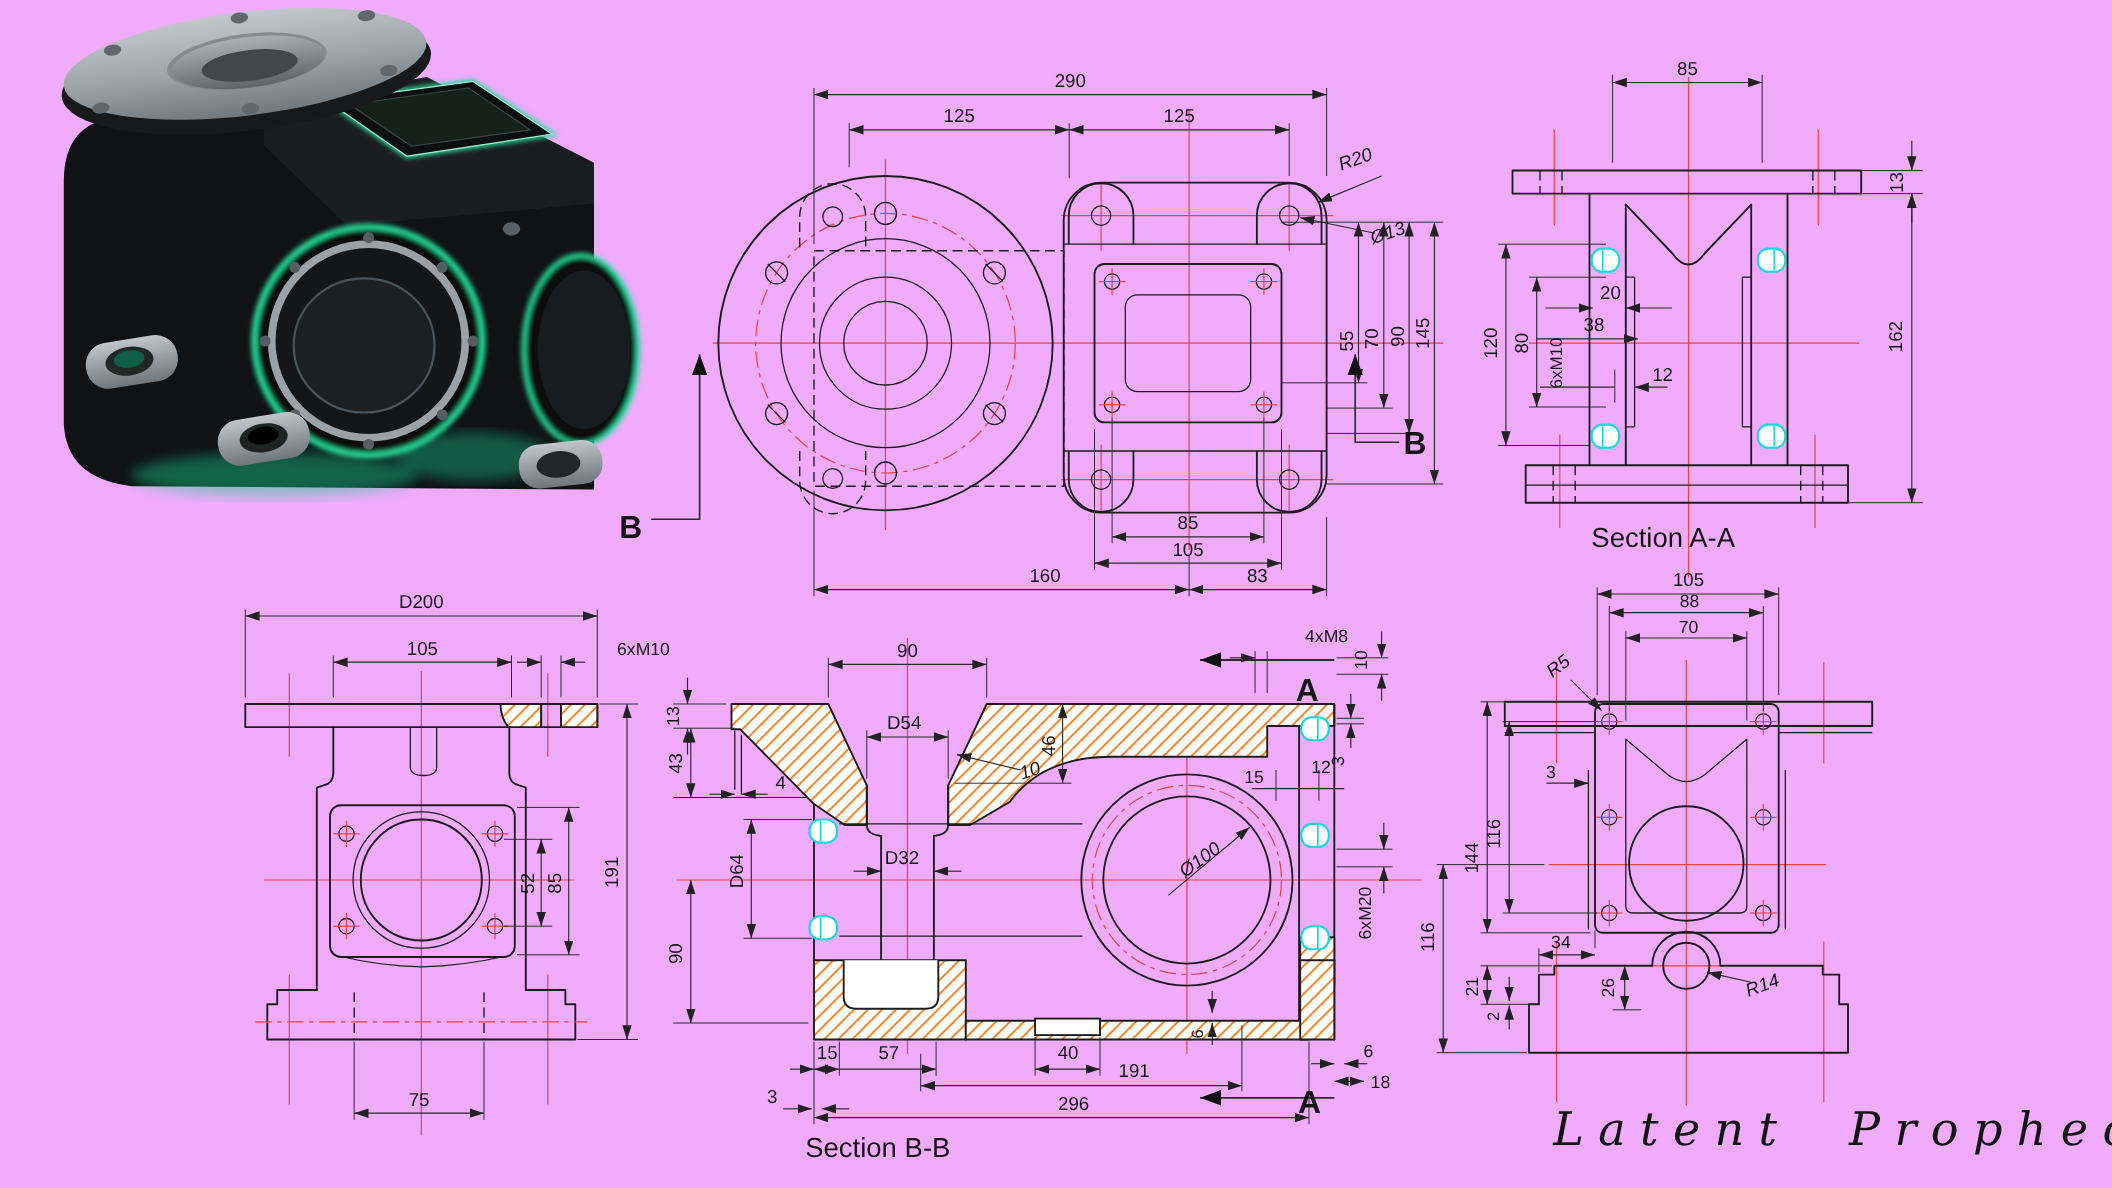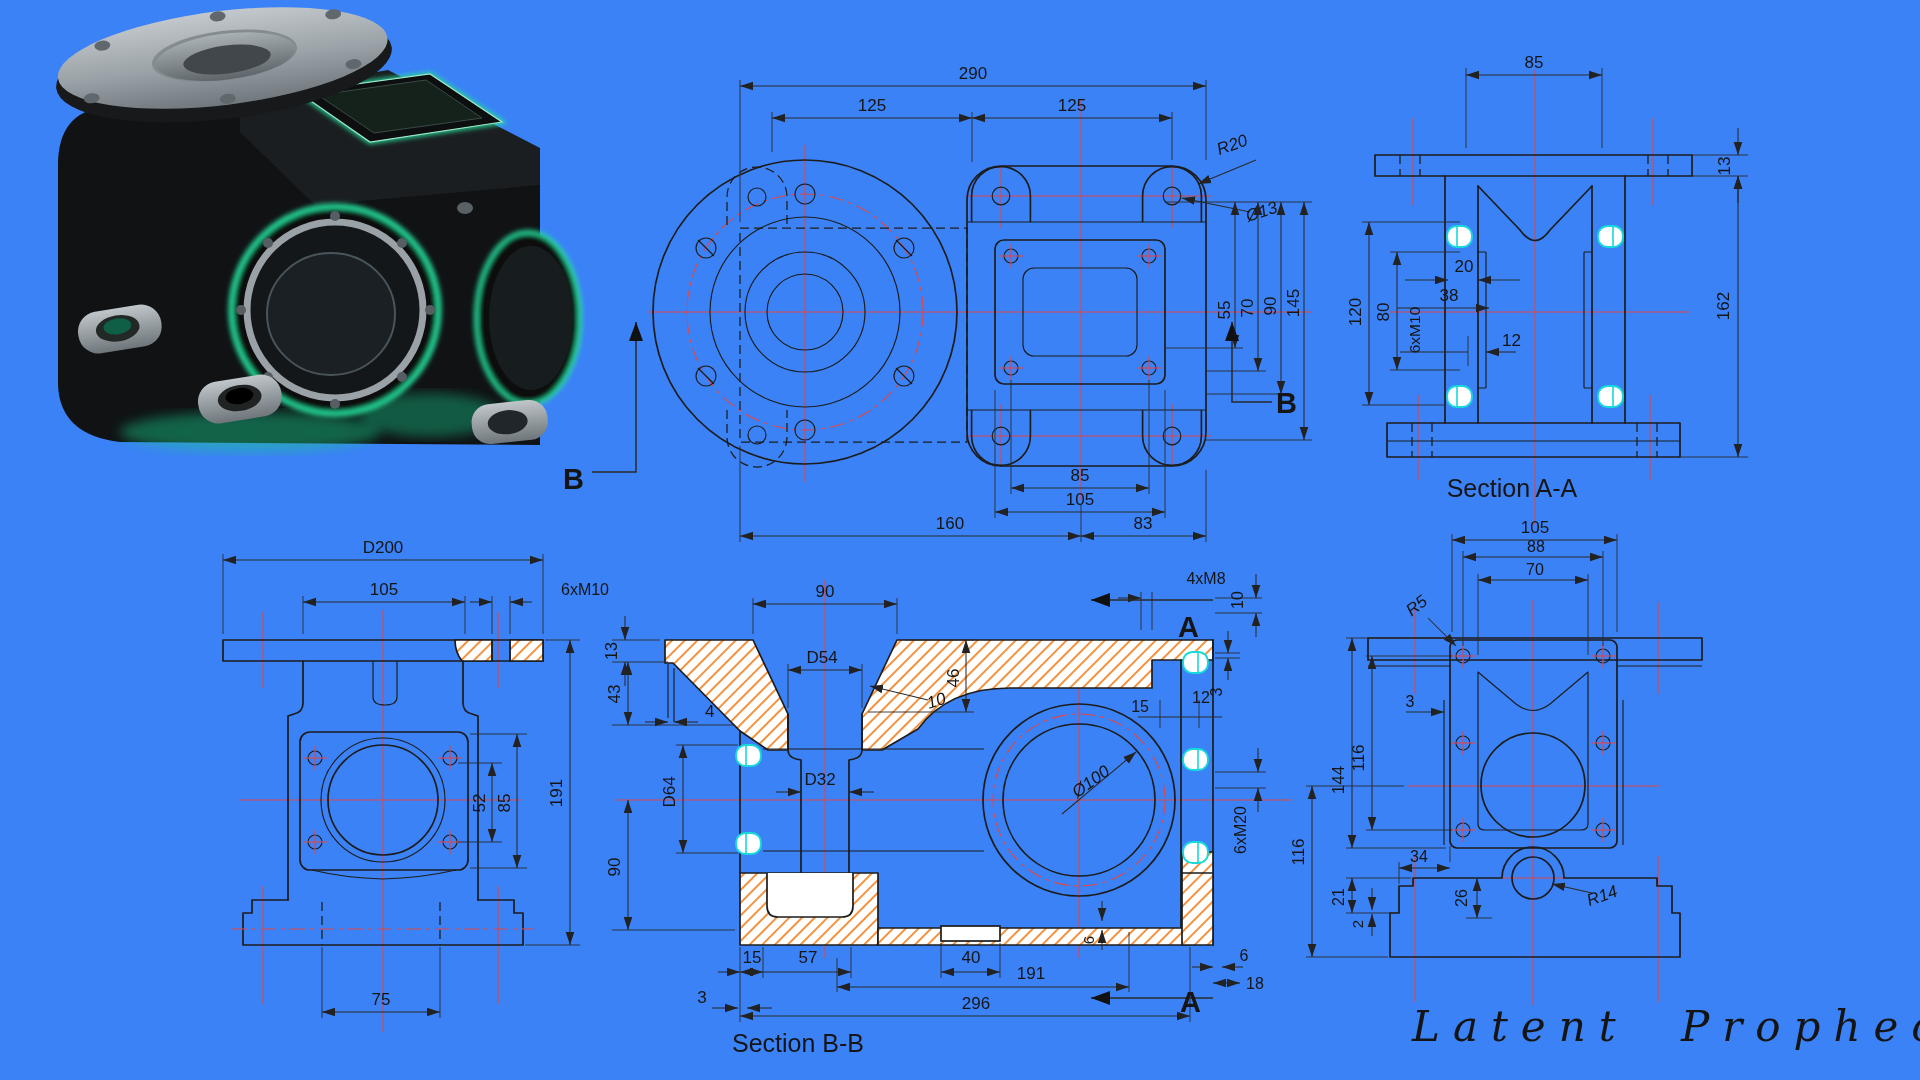--- a/index.html
+++ b/index.html
@@ -1,16 +1,16 @@
 <!DOCTYPE html>
 <html><head>
 <meta charset="utf-8">
 <style>
   html,body{margin:0;padding:0;background:#fff;}
-  #stage{position:relative;width:1920px;height:1080px;background:#3b82f6;overflow:hidden;
+  #stage{position:relative;width:1920px;height:1080px;background:#f0abfc;overflow:hidden;
          font-family:"Liberation Sans",sans-serif;}
   svg{position:absolute;left:0;top:0;}
   svg text{font-family:"Liberation Sans",sans-serif;font-size:17px;fill:#151515;}
   svg text.tt{font-size:25px;}
   svg text.sec{font-size:29px;font-weight:bold;}
   svg text.it{font-style:italic;}
   .o  {fill:none;stroke:#1c1c1c;stroke-width:1.7;stroke-linejoin:round;stroke-linecap:round;}
   .o2 {fill:none;stroke:#1c1c1c;stroke-width:1.15;stroke-linejoin:round;}
   .d  {stroke:#2a2a2a;stroke-width:1.05;fill:none;}
   .x  {stroke:#2a2a2a;stroke-width:.9;fill:none;}

